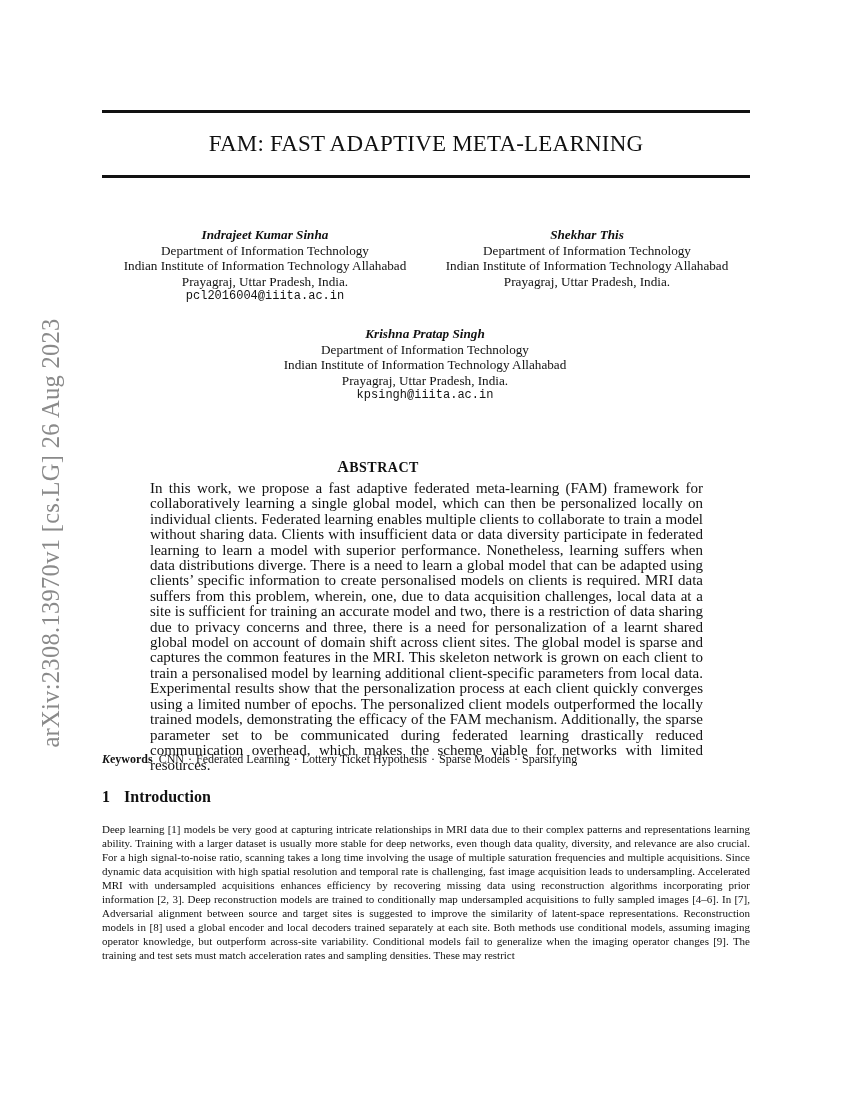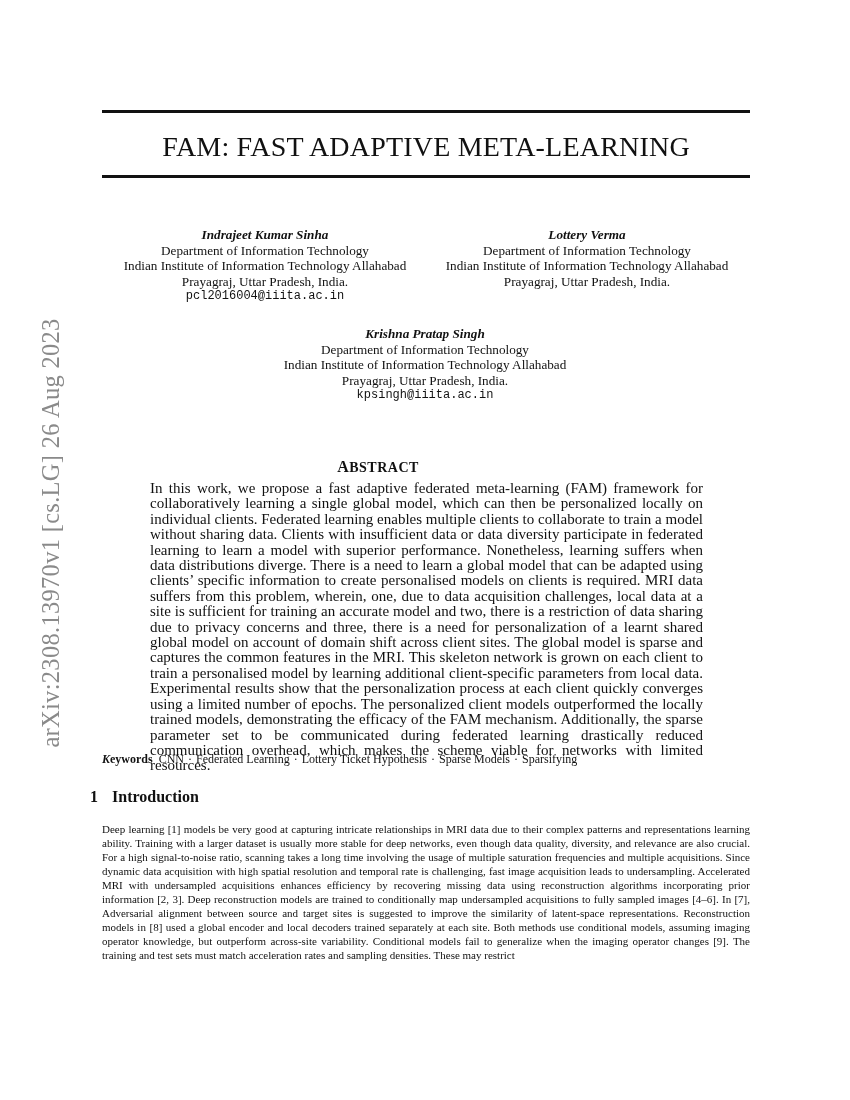--- a/index.html
+++ b/index.html
@@ -14,21 +14,21 @@
     .stamp span {
       display: block; white-space: nowrap; transform: rotate(-90deg);
       font-size: 24.5px; color: #8a8a8a; letter-spacing: 0.3px;
       font-family: "Liberation Serif", serif;
     }
     .rule { position: absolute; left: 102px; width: 648px; height: 3px; background: #111; }
     .rule.top { top: 110px; }
     .rule.bottom { top: 175px; }
     .title {
       position: absolute; top: 131px; left: 102px; width: 648px; text-align: center;
-      font-size: 28px; letter-spacing: 0.2px;
+      font-size: 23px; letter-spacing: 0.2px;
     }
     .author { position: absolute; text-align: center; font-size: 13.2px; line-height: 15.6px; }
     .author .name { font-weight: bold; font-style: italic; }
     .author .email { font-family: "Liberation Mono", "DejaVu Sans Mono", monospace; font-size: 12px; }
     .author.a1 { left: 110px; top: 227px; width: 310px; }
     .author.a2 { left: 432px; top: 227px; width: 310px; }
     .author.a3 { left: 265px; top: 326px; width: 320px; }
     .abstract-heading {
       position: absolute; top: 458px; left: 0; width: 756px; text-align: center;
       font-weight: bold; font-size: 14px; font-variant: small-caps; letter-spacing: 0.5px;
@@ -36,21 +36,21 @@
     .abstract-heading .big { font-size: 16px; }
     .abstract-body {
       position: absolute; top: 481px; left: 150px; width: 553px;
       font-size: 15px; line-height: 15.4px; text-align: justify;
     }
     .keywords { position: absolute; top: 752px; left: 102px; width: 648px; font-size: 12px; }
     .keywords .kw-label { font-weight: bold; }
     .keywords .kw-label i { font-style: italic; }
     .keywords .sep { margin: 0 4px; }
     .section {
-      position: absolute; top: 788px; left: 90px; font-weight: bold; font-size: 16px;
+      position: absolute; top: 788px; left: 102px; font-weight: bold; font-size: 16px;
     }
     .section .num { display: inline-block; width: 22px; }
     .intro-body {
       position: absolute; top: 822px; left: 102px; width: 648px;
       font-size: 11px; line-height: 14px; text-align: justify;
     }
   </style>
 </head>
 <body>
 
@@ -64,21 +64,21 @@
 
 <div class="author a1">
   <div class="name">Indrajeet Kumar Sinha</div>
   <div>Department of Information Technology</div>
   <div>Indian Institute of Information Technology Allahabad</div>
   <div>Prayagraj, Uttar Pradesh, India.</div>
   <div class="email">pcl2016004@iiita.ac.in</div>
 </div>
 
 <div class="author a2">
-  <div class="name">Lottery Verma</div>
+  <div class="name">Shekhar This</div>
   <div>Department of Information Technology</div>
   <div>Indian Institute of Information Technology Allahabad</div>
   <div>Prayagraj, Uttar Pradesh, India.</div>
 </div>
 
 <div class="author a3">
   <div class="name">Krishna Pratap Singh</div>
   <div>Department of Information Technology</div>
   <div>Indian Institute of Information Technology Allahabad</div>
   <div>Prayagraj, Uttar Pradesh, India.</div>

